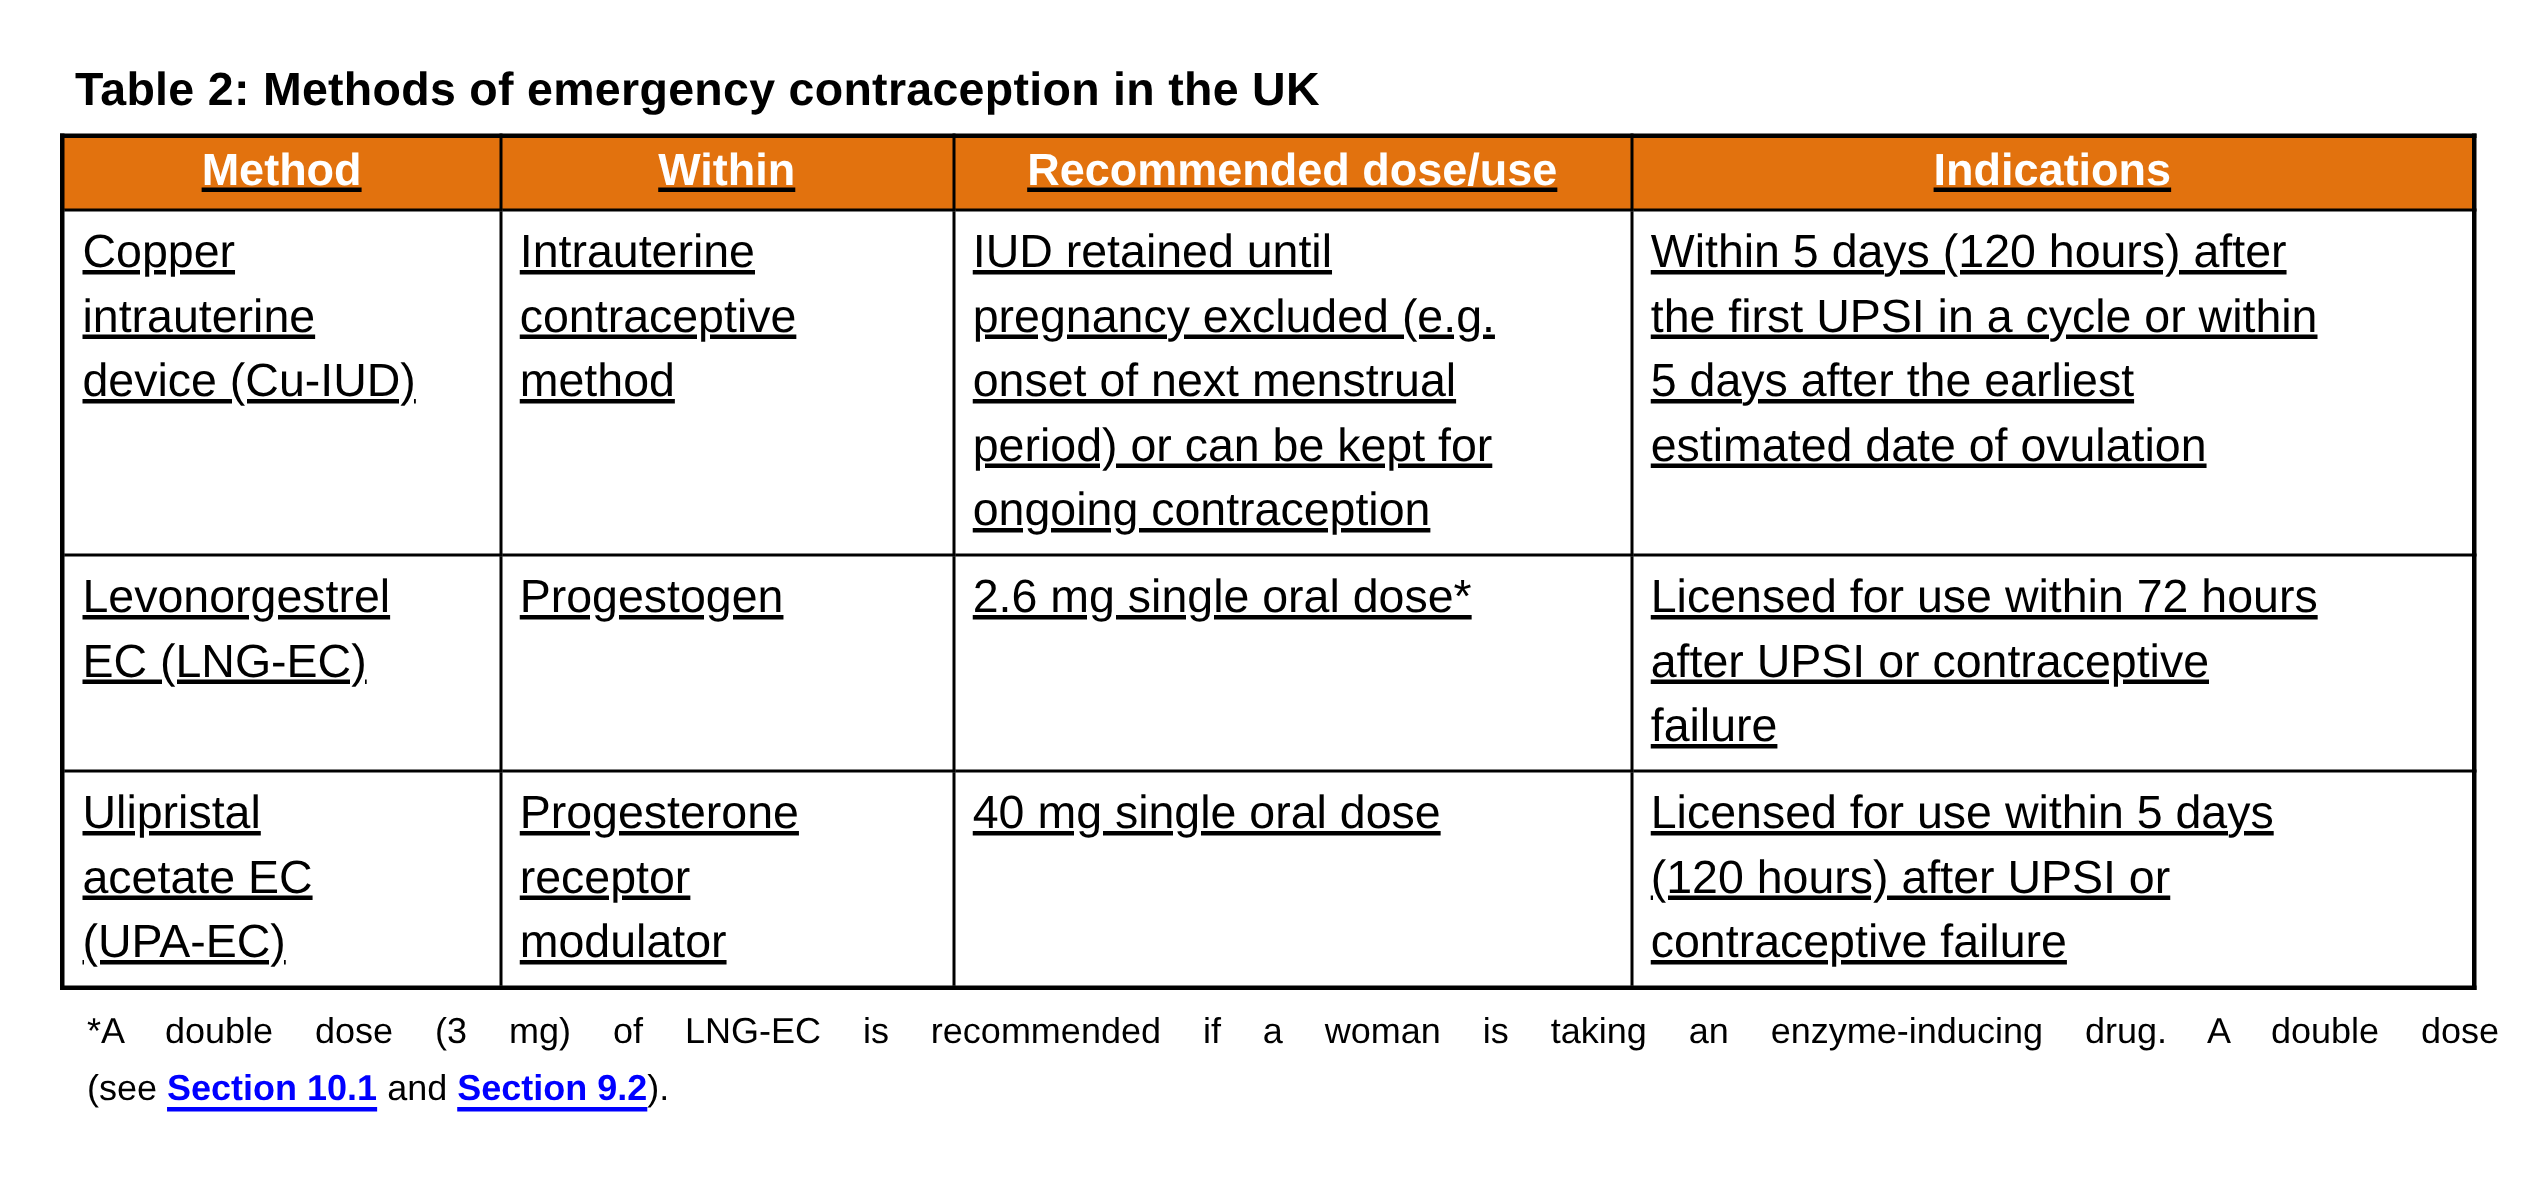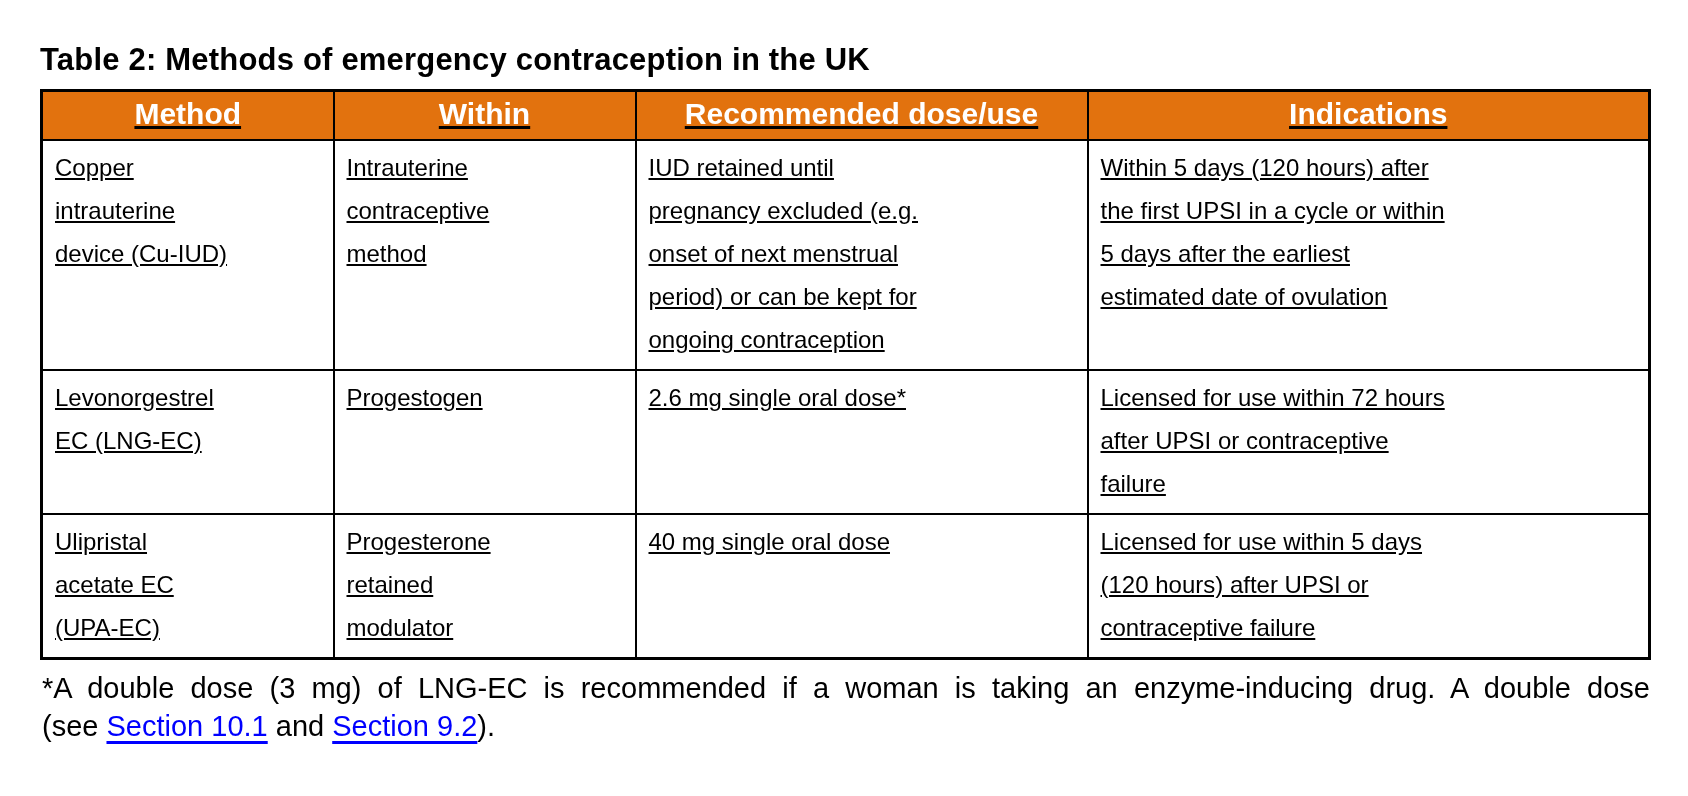--- a/index.html
+++ b/index.html
@@ -12,21 +12,21 @@
     overflow: hidden;
   }
   .page {
     padding: 42px 40px 0 40px;
   }
   .doc-title {
     font-size: 31px;
     font-weight: bold;
     letter-spacing: 0.2px;
     margin-bottom: 11px;
-    margin-left: 0;
+    margin-left: 10px;
   }
   table.ec-table {
     border-collapse: collapse;
     width: 1608px;
     table-layout: fixed;
     border: 3px solid var(--border, #000);
     text-decoration: underline;
   }
   table.ec-table th, table.ec-table td {
     border: 2px solid var(--border, #000);
@@ -36,46 +36,46 @@
     color: var(--header-text, #fff);
     font-size: 30px;
     font-weight: bold;
     height: 49px;
     text-align: center;
     vertical-align: middle;
     padding: 2px 10px 4px 10px;
   }
   table.ec-table th.th-left { text-align: center; }
   table.ec-table td {
-    font-size: 24px;
+    font-size: 31px;
     line-height: 43px;
     vertical-align: top;
     text-align: left;
     padding: 5px 10px 8px 12px;
     white-space: pre-line;
   }
   td.cell-tall { height: 227px; }
   td.cell-mid  { height: 140px; }
   .footnote {
     width: 1608px;
     margin-top: 9px;
-    font-size: 29px;
+    font-size: 24px;
     line-height: 38px;
-    margin-left: 2px;
+    margin-left: 18px;
   }
   .footnote .just {
     text-align: justify;
     text-align-last: justify;
   }
   .footnote .last-line {
     text-align: left;
   }
   .section-link {
     color: var(--link, #0000FF);
-    font-weight: normal;
+    font-weight: bold;
     text-decoration: underline;
     text-decoration-thickness: 3px;
     text-underline-offset: 5px;
     cursor: pointer;
   }
   sup.bmi-sup {
     font-size: 0.62em;
     position: relative;
     top: -0.05em;
     vertical-align: super;
@@ -129,21 +129,21 @@
         <td class="cell-mid">2.6 mg single oral dose*</td>
         <td class="cell-mid">Licensed for use within 72 hours
 after UPSI or contraceptive
 failure</td>
       </tr>
       <tr>
         <td class="cell-mid">Ulipristal
 acetate EC
 (UPA-EC)</td>
         <td class="cell-mid">Progesterone
-retained
+receptor
 modulator</td>
         <td class="cell-mid">40 mg single oral dose</td>
         <td class="cell-mid">Licensed for use within 5 days
 (120 hours) after UPSI or
 contraceptive failure</td>
       </tr>
     </tbody>
   </table>
 
   <div class="footnote">

